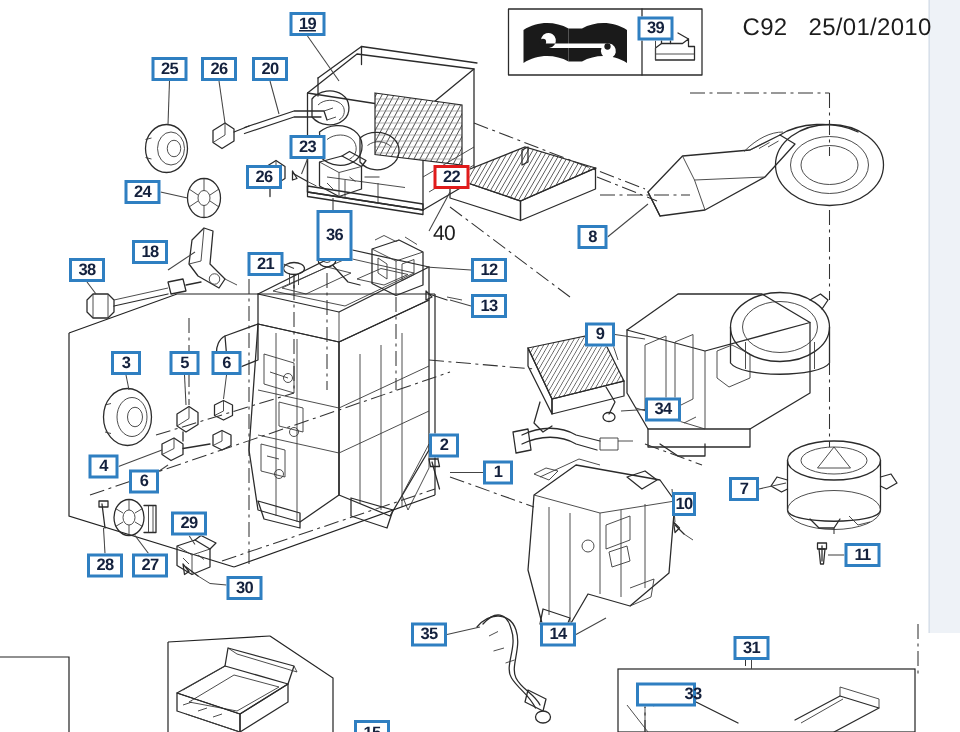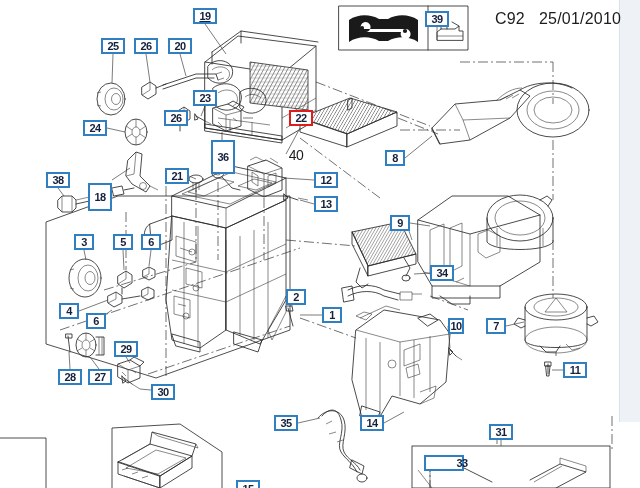--- a/index.html
+++ b/index.html
@@ -470,34 +470,34 @@
       <div class="tag" style="left: 134px; top: 38px; width: 24px; height: 16px;">26</div>
       <div class="tag" style="left: 168px; top: 38px; width: 24px; height: 16px;">20</div>
       <div class="tag" style="left: 425px; top: 11px; width: 24px; height: 16px;">39</div>
       <div class="tag" style="left: 193px; top: 90px; width: 24px; height: 16px;">23</div>
       <div class="tag" style="left: 164px; top: 110px; width: 24px; height: 16px;">26</div>
       <div class="tag" style="left: 83px; top: 120px; width: 24px; height: 16px;">24</div>
       <div class="tag red" style="left: 253px; top: 110px; width: 24px; height: 16px;">22</div>
       <div class="tag" style="left: 385px; top: 150px; width: 20px; height: 16px;">8</div>
       <div class="tag" style="left: 211px; top: 140px; width: 24px; height: 34px;">36</div>
       <div class="tag" style="left: 46px; top: 172px; width: 24px; height: 16px;">38</div>
-      <div class="tag" style="left: 88px; top: 183px; width: 24px; height: 28px;">18</div>
+      <div class="tag" style="left: 88px; top: 160px; width: 24px; height: 16px;">18</div>
       <div class="tag" style="left: 165px; top: 168px; width: 24px; height: 16px;">21</div>
       <div class="tag" style="left: 314px; top: 172px; width: 24px; height: 16px;">12</div>
       <div class="tag" style="left: 314px; top: 196px; width: 24px; height: 16px;">13</div>
       <div class="tag" style="left: 390px; top: 215px; width: 20px; height: 16px;">9</div>
       <div class="tag" style="left: 74px; top: 234px; width: 20px; height: 16px;">3</div>
       <div class="tag" style="left: 113px; top: 234px; width: 20px; height: 16px;">5</div>
       <div class="tag" style="left: 141px; top: 234px; width: 20px; height: 16px;">6</div>
       <div class="tag" style="left: 430px; top: 265px; width: 24px; height: 16px;">34</div>
       <div class="tag" style="left: 286px; top: 289px; width: 20px; height: 16px;">2</div>
       <div class="tag" style="left: 59px; top: 303px; width: 20px; height: 16px;">4</div>
       <div class="tag" style="left: 322px; top: 307px; width: 20px; height: 16px;">1</div>
       <div class="tag" style="left: 86px; top: 313px; width: 20px; height: 16px;">6</div>
-      <div class="tag" style="left: 448px; top: 318px; width: 16px; height: 16px;">10</div>
+      <div class="tag" style="left: 448px; top: 328px; width: 16px; height: 16px;">10</div>
       <div class="tag" style="left: 486px; top: 318px; width: 20px; height: 16px;">7</div>
       <div class="tag" style="left: 114px; top: 341px; width: 24px; height: 16px;">29</div>
       <div class="tag" style="left: 563px; top: 362px; width: 24px; height: 16px;">11</div>
       <div class="tag" style="left: 58px; top: 369px; width: 24px; height: 16px;">28</div>
       <div class="tag" style="left: 88px; top: 369px; width: 24px; height: 16px;">27</div>
       <div class="tag" style="left: 151px; top: 384px; width: 24px; height: 16px;">30</div>
       <div class="tag" style="left: 274px; top: 415px; width: 24px; height: 16px;">35</div>
       <div class="tag" style="left: 360px; top: 415px; width: 24px; height: 16px;">14</div>
       <div class="tag" style="left: 489px; top: 424px; width: 24px; height: 16px;">31</div>
       <div class="tag" style="left: 424px; top: 455px; width: 20px; height: 16px; padding-left: 36px;">33</div>

